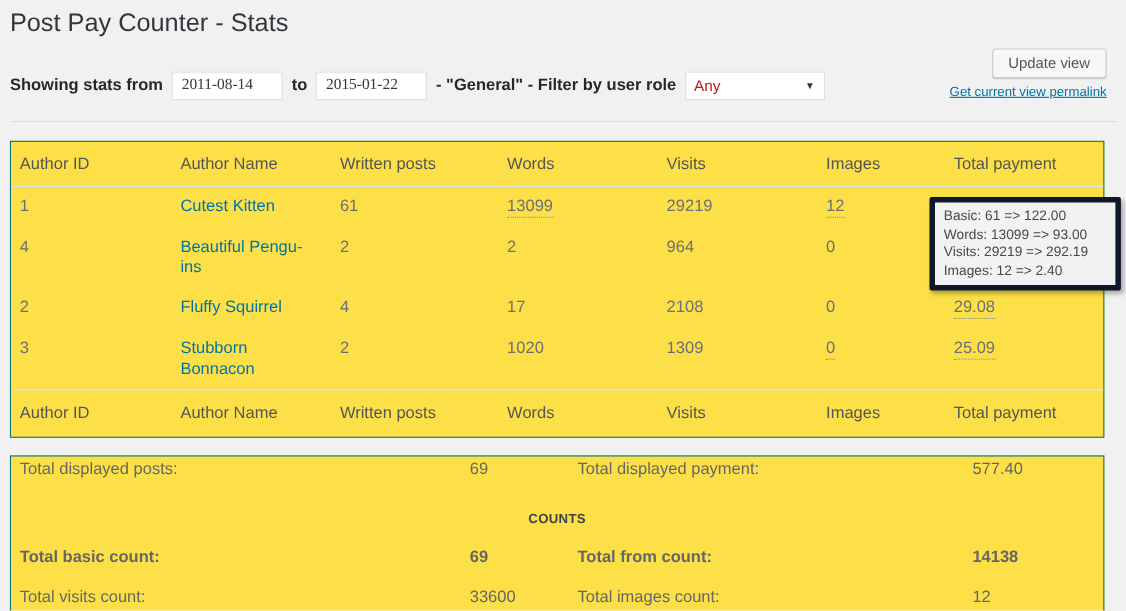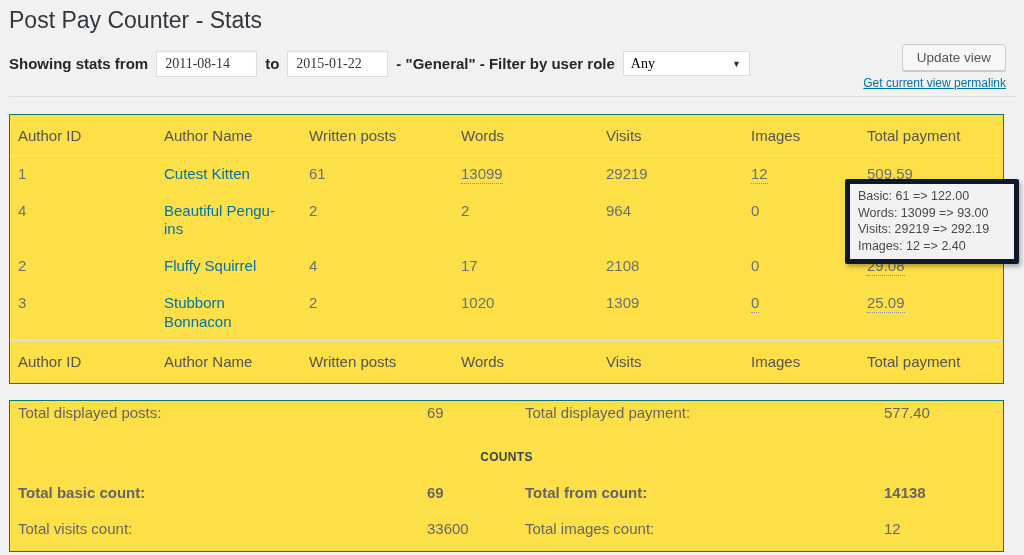--- a/index.html
+++ b/index.html
@@ -15,21 +15,21 @@
 
   h1.page-title {
     margin: 6px 0 0;
     font-size: 23px;
     font-weight: 400;
     color: #32373c;
     line-height: 1.3;
   }
 
   .filter-bar {
-    margin-top: 14px;
+    margin-top: 28px;
     display: flex;
     align-items: center;
     gap: 8px;
     font-size: 15px;
     font-weight: 700;
     color: #23282d;
     height: 28px;
   }
   .date-input {
     width: 101px;
@@ -43,25 +43,25 @@
     font-family: Liberation Serif, serif;
   }
   .select-wrap { position: relative; display: inline-block; }
   .role-select {
     -webkit-appearance: none;
     appearance: none;
     width: 127px;
     padding: 4px 24px 4px 7px;
     font-size: 14px;
     font-weight: 400;
-    color: #000000;
+    color: #b91c1c;
     background: #fff;
     border: 1px solid #ddd;
     border-radius: 0;
-    font-family: Liberation Serif, serif;
+    font-family: Liberation Sans, sans-serif;
   }
   .select-caret {
     position: absolute;
     right: 9px; top: 50%;
     transform: translateY(-55%);
     font-size: 9px;
     color: #333;
     pointer-events: none;
   }
 

